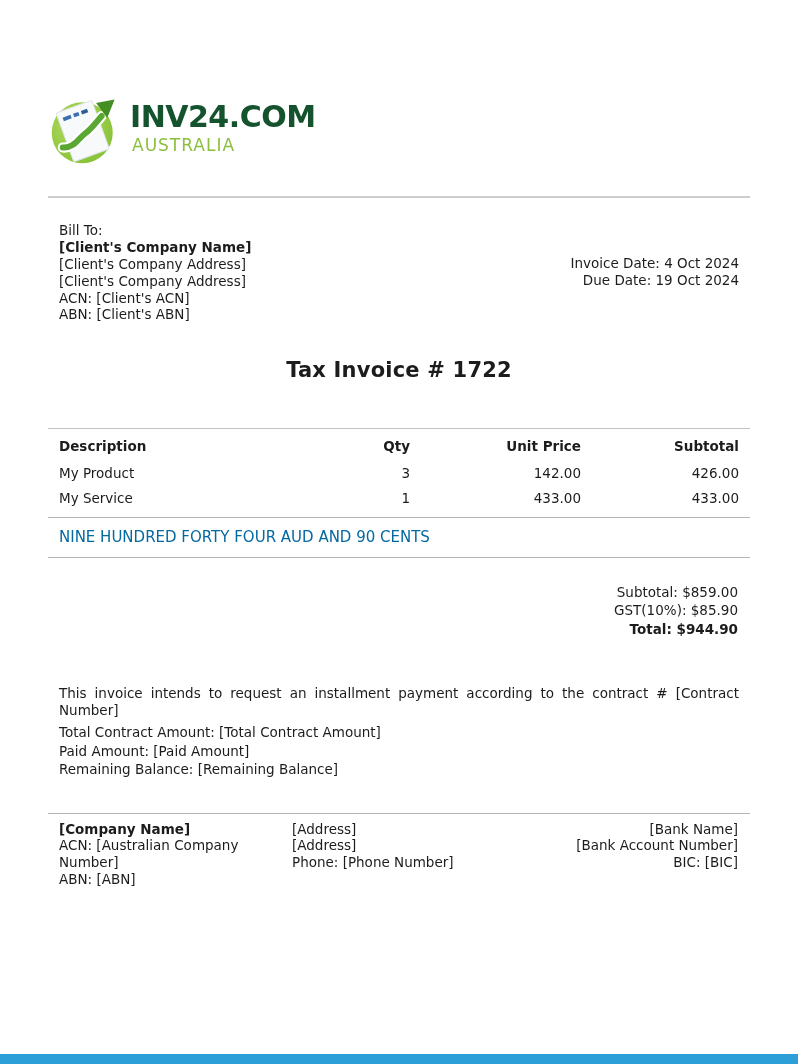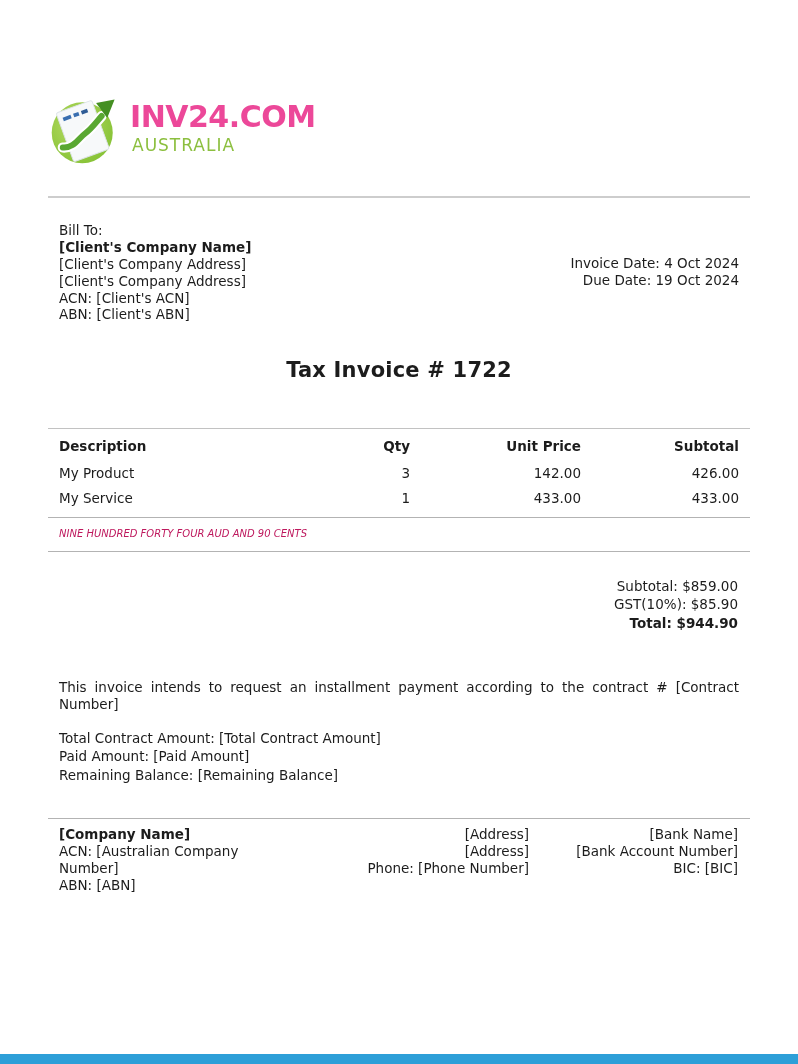--- a/index.html
+++ b/index.html
@@ -30,33 +30,33 @@
   
   table.items{width:702px;border-collapse:collapse;margin-top:44px;table-layout:fixed;}
   table.items th,table.items td{padding:4px 11px;vertical-align:bottom;}
   table.items thead th{border-top:1px solid #c2c2c2;padding-top:9px;padding-bottom:7px;text-align:right;font-size:13.5px;}
   table.items thead th.left, table.items td.left{text-align:left;}
   table.items td{text-align:right;}
   table.items .c1{width:228px;} .c2{width:101px;} .c3{width:149px;} .c4{width:136px;}
   table.items tbody tr:last-child td{padding-bottom:10px;}
 
   .words{border-top:1px solid #b3b3b3;border-bottom:1px solid #b3b3b3;
-         padding:10px 11px;color:#be185d;font-size:10px;font-style:italic;}
+         padding:10px 11px;color:#0369a1;font-size:15px;}
 
   .totals{text-align:right;margin-top:25px;padding-right:12px;line-height:1.37;}
 
   .note{margin:47px 0 0 0;}
   .note .j{text-align:justify;text-align-last:justify;}
-  .contract{margin-top:16px;line-height:1.37;}
+  .contract{margin-top:4px;line-height:1.37;}
 
   
   .footer{margin-top:34px;border-top:1px solid #b3b3b3;padding-top:7px;display:flex;}
   .fcol{box-sizing:border-box;padding:0 11px;line-height:1.25;}
   .fc1{width:233px;}
-  .fc2{flex:1;text-align:right;}
+  .fc2{flex:1;}
   .fc3{width:210px;text-align:right;padding-right:12px;}
 
   .bottom-bar{position:absolute;left:0;bottom:0;width:798px;height:10px;}
 </style>
 </head>
 <body>
 
 <div class="page">
 
   <div class="logo-row">
@@ -74,21 +74,21 @@
           <rect x="22" y="23" width="9" height="4" fill="#3a6fb0"></rect>
           <rect x="34" y="23" width="6" height="4" fill="#3a6fb0"></rect>
           <rect x="43" y="23" width="7" height="4" fill="#2e5c96"></rect>
         </g>
         <path d="M16 62 C 28 63, 33 52, 40 47 C 47 42, 51 36, 58 28" stroke="#ffffff" stroke-width="11" fill="none" stroke-linecap="round"></path>
         <path d="M16 62 C 28 63, 33 52, 40 47 C 47 42, 51 36, 58 28" stroke="#5aa832" stroke-width="6.5" fill="none" stroke-linecap="round"></path>
         <path d="M52 14 L72 10 L64 30 Z" fill="#448f22"></path>
       </svg>
     </span>
     <div class="logo-text">
-      <div class="brand" style="color: #ec4899;">INV24.COM</div>
+      <div class="brand" style="color: #14532d;">INV24.COM</div>
       <div class="country" style="color: rgb(140, 191, 63);">AUSTRALIA</div>
     </div>
   </div>
 
   <hr class="rule">
 
   <div class="addr-row">
     <div class="bill-to pad">
       <div>Bill To:</div>
       <div class="bold">[Client's Company Name]</div>

